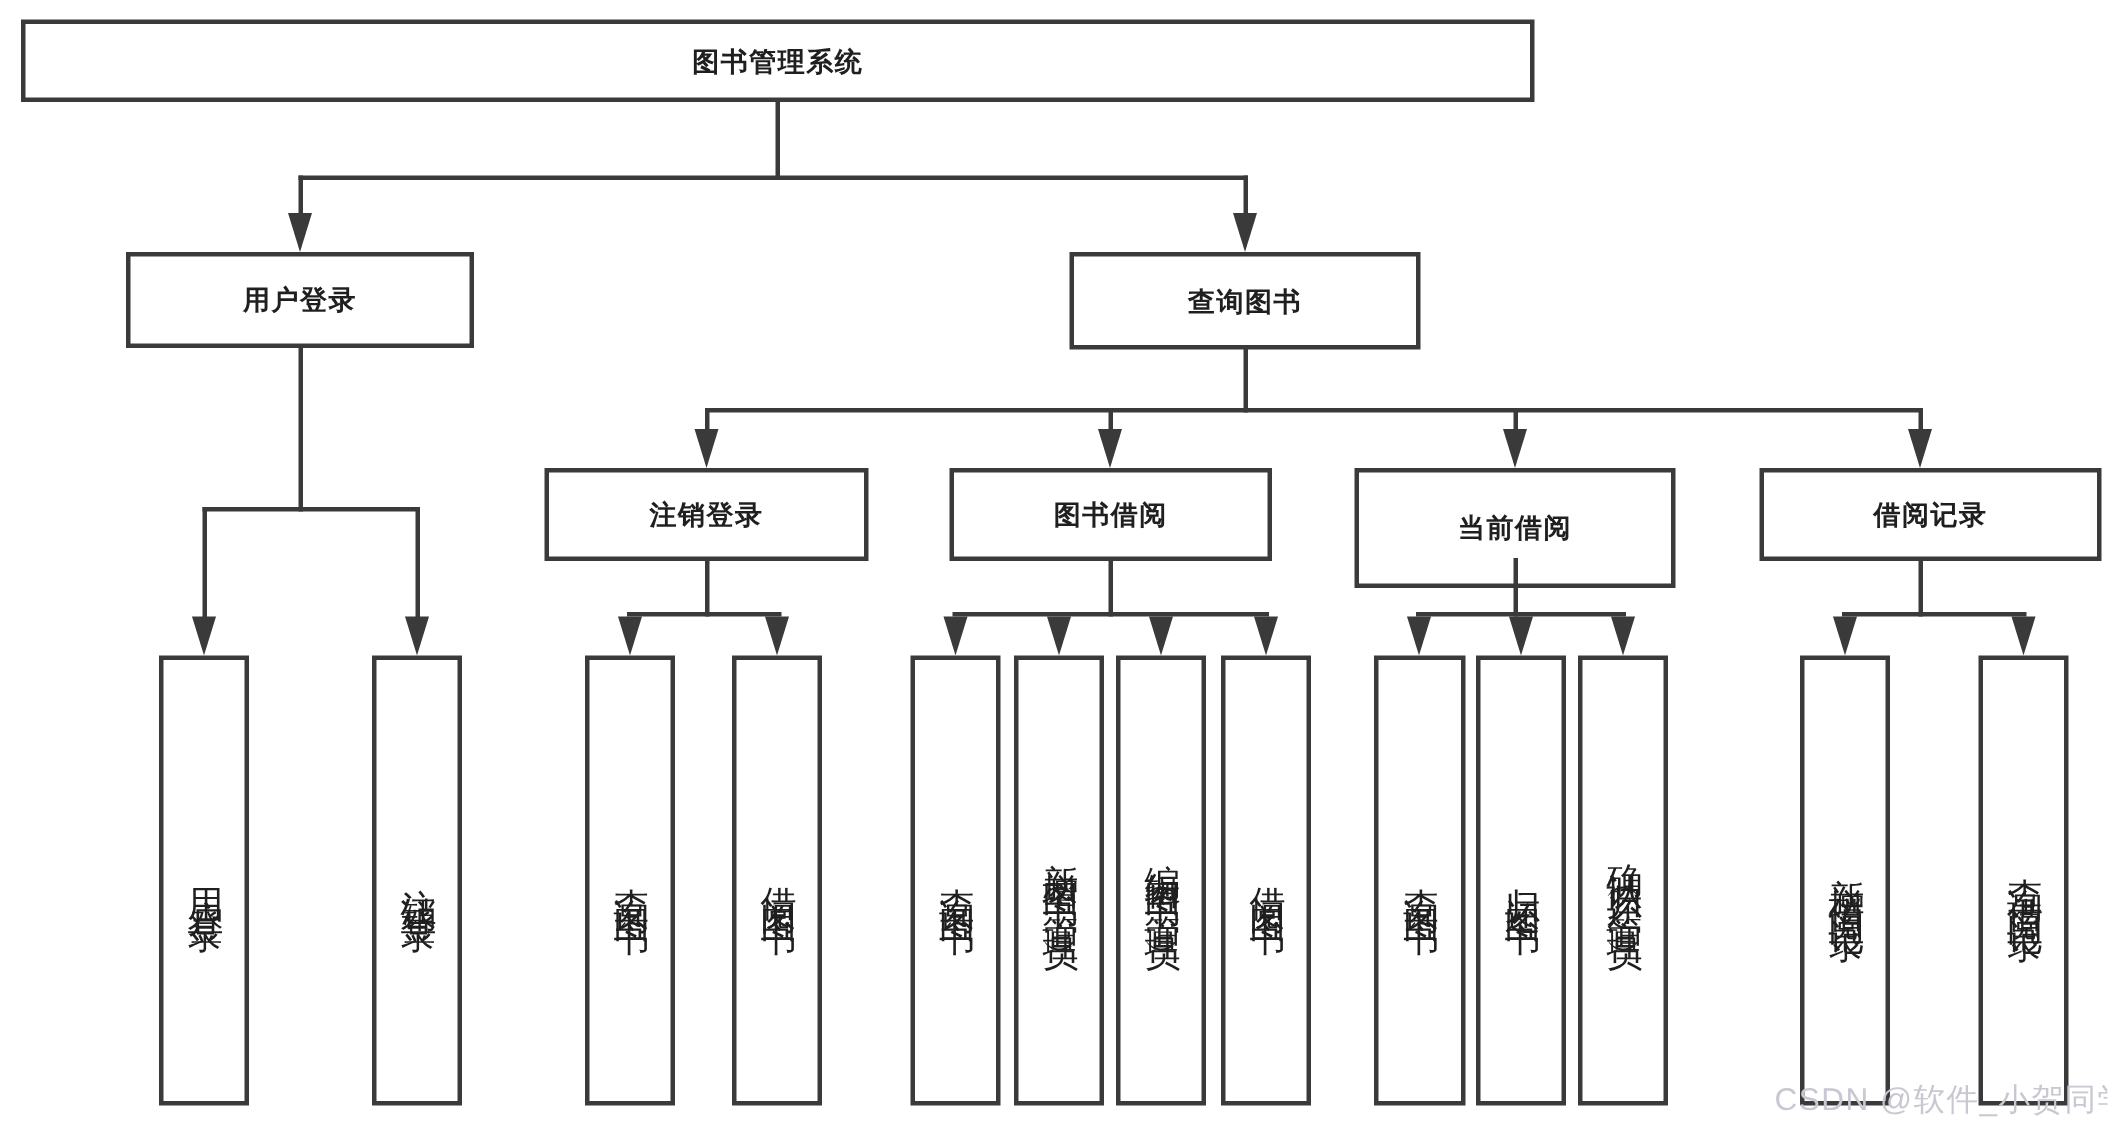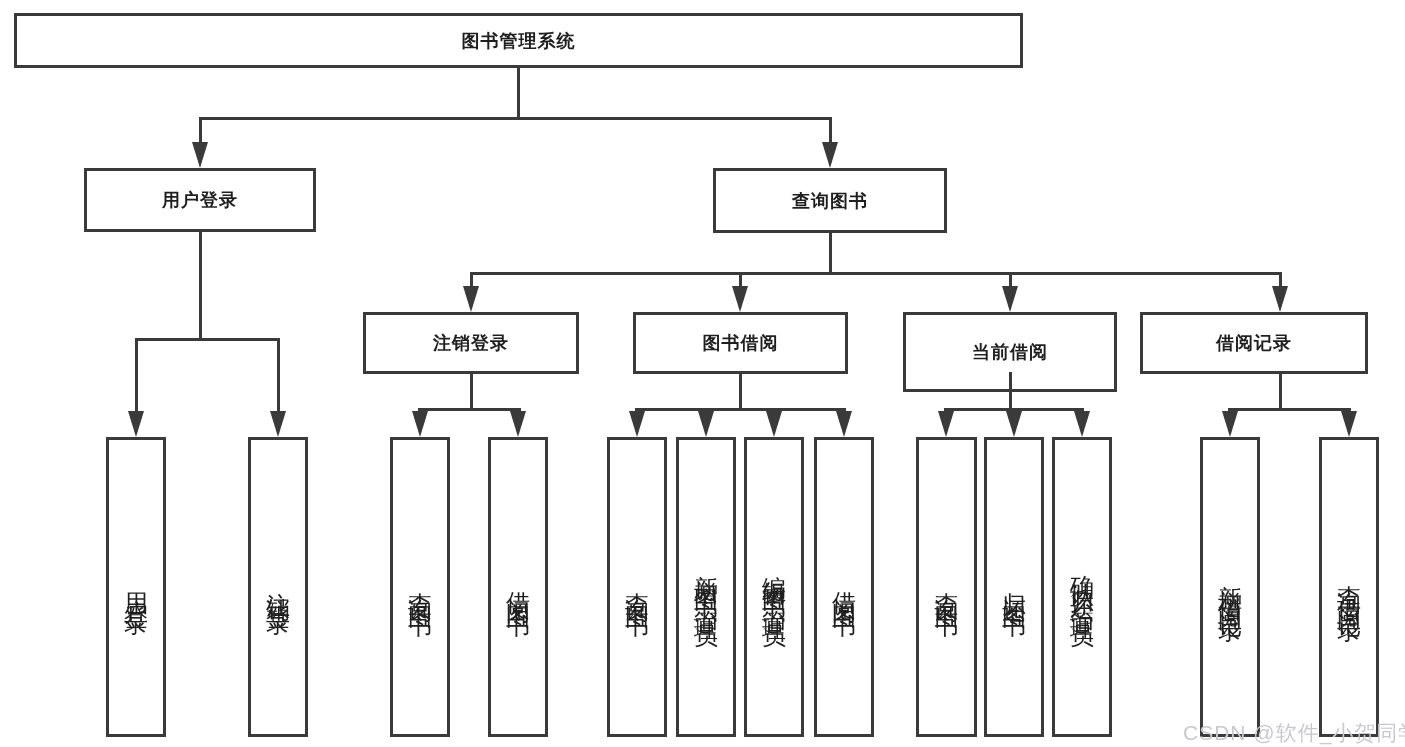--- a/index.html
+++ b/index.html
@@ -64,21 +64,21 @@
 
 <div class="box" style="left:363px; top:312px; width:216px; height:62px;">
   <span class="hlabel">注销登录</span>
 </div>
 <div class="box" style="left:633px; top:312px; width:215px; height:62px;">
   <span class="hlabel">图书借阅</span>
 </div>
 <div class="box" style="left:903px; top:312px; width:214px; height:80px;">
   <span class="hlabel">当前借阅</span>
 </div>
-<div class="box" style="left:1140px; top:312px; width:228px; height:62px;">
+<div class="box" style="left:1173px; top:312px; width:228px; height:62px;">
   <span class="hlabel">借阅记录</span>
 </div>
 
 <div class="box vbox" style="left:106px; top:437px; width:60px; height:300px;">
   <span class="vlabel">用户登录</span>
 </div>
 <div class="box vbox" style="left:248px; top:437px; width:60px; height:300px;">
   <span class="vlabel">注销登录</span>
 </div>
 

